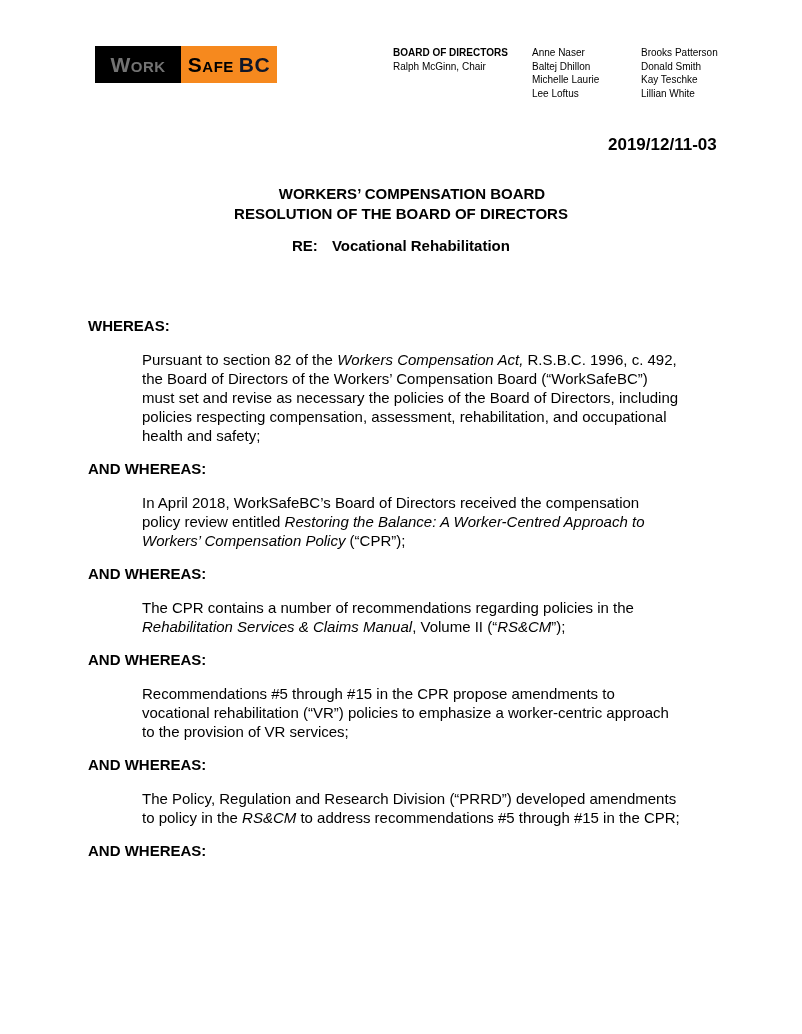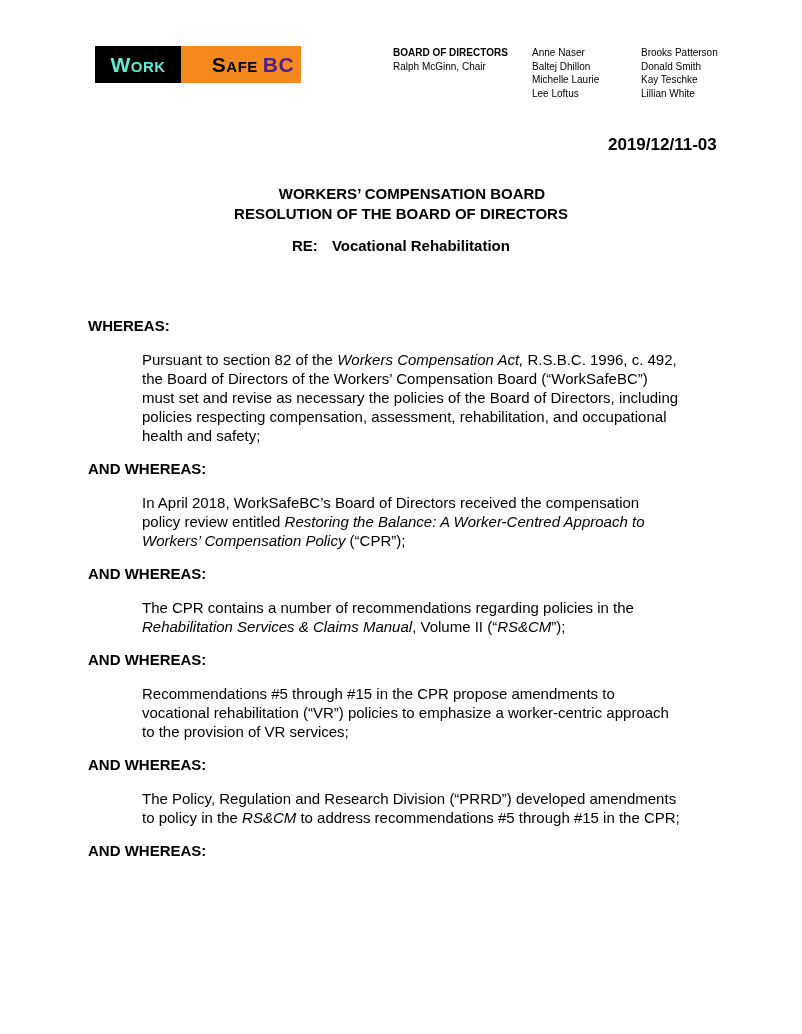--- a/index.html
+++ b/index.html
@@ -17,43 +17,42 @@
   
   .logo {
     position: absolute;
     left: 95px;
     top: 46px;
     height: 37px;
     display: flex;
   }
   .logo-black {
     background: #000000;
-    color: #5eead4;
+    color: #737373;
     width: 86px;
     display: flex;
     align-items: center;
     justify-content: center;
   }
   .logo-orange {
     width: 96px;
     display: flex;
     align-items: center;
     justify-content: center;
     gap: 5px;
-    padding-left: 24px;
   }
   .logo-word {
     font-weight: bold;
     font-size: 21px;
     font-variant: small-caps;
     letter-spacing: 0.5px;
     line-height: 1;
   }
   .logo-safe { color: #000000; }
-  .logo-bc   { color: #4c1d95; font-variant: normal; }
+  .logo-bc   { color: #0f172a; font-variant: normal; }
 
   .board-block {
     position: absolute;
     left: 393px;
     top: 46px;
     font-size: 10px;
     line-height: 13.7px;
   }
   .board-title { font-weight: bold; }
   .members-col { position: absolute; top: 46px; font-size: 10px; line-height: 13.7px; }

